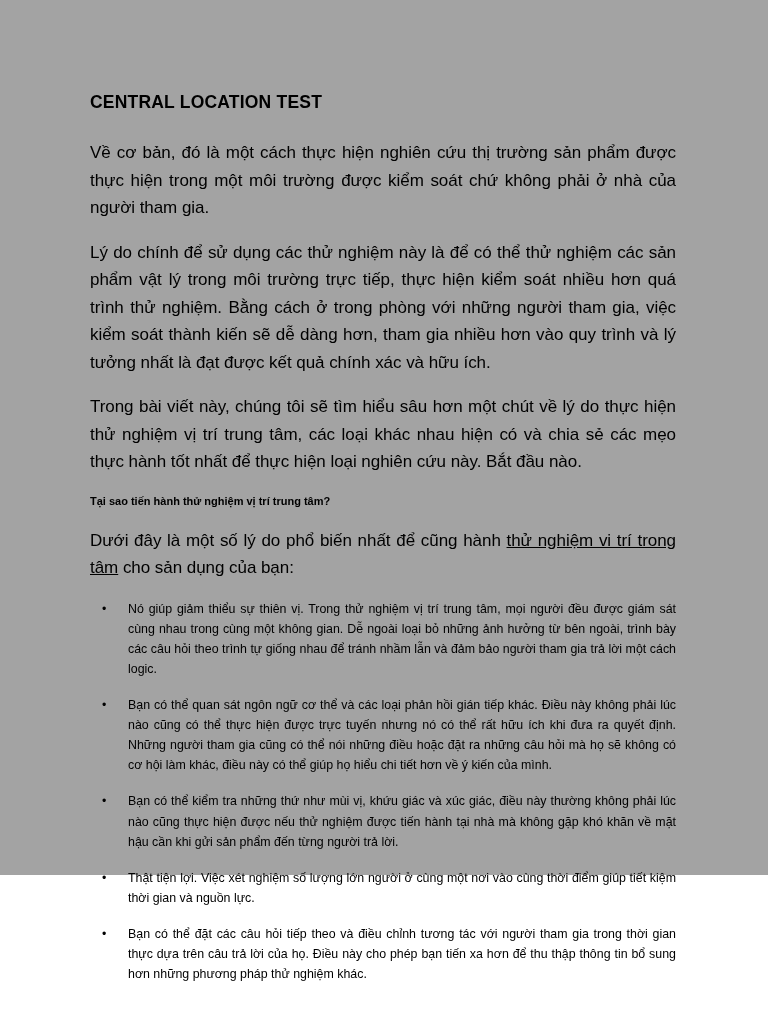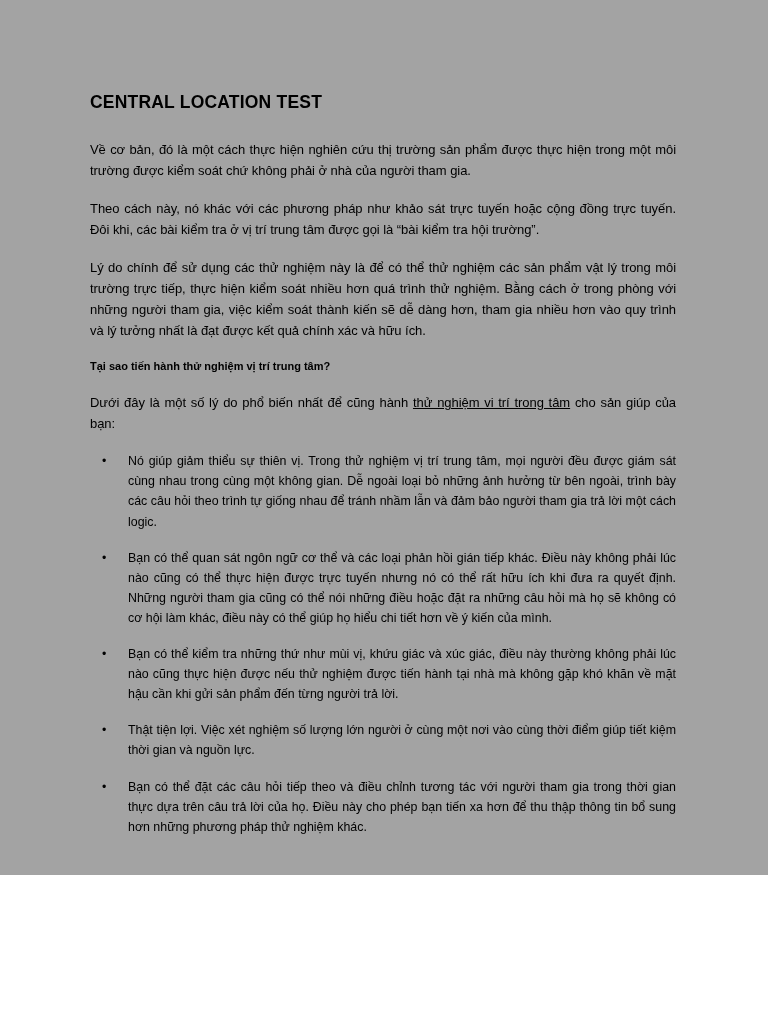--- a/index.html
+++ b/index.html
@@ -23,21 +23,21 @@
   }
   .doc-title {
     font-family: "Liberation Sans", sans-serif;
     font-weight: bold;
     font-size: 17.5px;
     letter-spacing: 0.2px;
     margin: 0 0 26px 0;
   }
   p.body-text {
     font-family: "Liberation Sans", sans-serif;
-    font-size: 13px;
+    font-size: 17px;
     line-height: 1.62;
     text-align: justify;
     margin: 0 0 17px 0;
     letter-spacing: -0.05px;
   }
   p.section-heading {
     font-family: "Liberation Sans", sans-serif;
     font-size: 11px;
     font-weight: bold;
     line-height: 1.62;
@@ -69,26 +69,26 @@
   }
 </style>
 </head>
 <body>
 
 <div class="page">
 
   <h1 class="doc-title">CENTRAL LOCATION TEST</h1>
 
   <p class="body-text">Về cơ bản, đó là một cách thực hiện nghiên cứu thị trường sản phẩm được thực hiện trong một môi trường được kiểm soát chứ không phải ở nhà của người tham gia.</p>
-  <p class="body-text">Theo cách này, nó khác với các phương pháp như khảo sát trực tuyến hoặc cộng đồng trực tuyến. Đôi khi, các bài kiểm tra ở vị trí trung tâm được gọi là “bài kiểm tra hội trường”.</p>
   <p class="body-text">Lý do chính để sử dụng các thử nghiệm này là để có thể thử nghiệm các sản phẩm vật lý trong môi trường trực tiếp, thực hiện kiểm soát nhiều hơn quá trình thử nghiệm. Bằng cách ở trong phòng với những người tham gia, việc kiểm soát thành kiến sẽ dễ dàng hơn, tham gia nhiều hơn vào quy trình và lý tưởng nhất là đạt được kết quả chính xác và hữu ích.</p>
+  <p class="body-text">Trong bài viết này, chúng tôi sẽ tìm hiểu sâu hơn một chút về lý do thực hiện thử nghiệm vị trí trung tâm, các loại khác nhau hiện có và chia sẻ các mẹo thực hành tốt nhất để thực hiện loại nghiên cứu này. Bắt đầu nào.</p>
 
   <p class="section-heading">Tại sao tiến hành thử nghiệm vị trí trung tâm?</p>
 
-  <p class="body-text"><span>Dưới đây là một số lý do phổ biến nhất để cũng hành </span><span class="underline">thử nghiệm vi trí trong tâm</span><span> cho sản giúp của bạn:</span></p>
+  <p class="body-text"><span>Dưới đây là một số lý do phổ biến nhất để cũng hành </span><span class="underline">thử nghiệm vi trí trong tâm</span><span> cho sản dụng của bạn:</span></p>
 
   <ul class="bullets">
     <li><span class="bullet-dot">•</span><span>Nó giúp giảm thiểu sự thiên vị. Trong thử nghiệm vị trí trung tâm, mọi người đều được giám sát cùng nhau trong cùng một không gian. Dễ ngoài loại bỏ những ảnh hưởng từ bên ngoài, trình bày các câu hỏi theo trình tự giống nhau để tránh nhầm lẫn và đảm bảo người tham gia trả lời một cách logic.</span></li>
     <li><span class="bullet-dot">•</span><span>Bạn có thể quan sát ngôn ngữ cơ thể và các loại phản hồi gián tiếp khác. Điều này không phải lúc nào cũng có thể thực hiện được trực tuyến nhưng nó có thể rất hữu ích khi đưa ra quyết định. Những người tham gia cũng có thể nói những điều hoặc đặt ra những câu hỏi mà họ sẽ không có cơ hội làm khác, điều này có thể giúp họ hiểu chi tiết hơn về ý kiến của mình.</span></li>
     <li><span class="bullet-dot">•</span><span>Bạn có thể kiểm tra những thứ như mùi vị, khứu giác và xúc giác, điều này thường không phải lúc nào cũng thực hiện được nếu thử nghiệm được tiến hành tại nhà mà không gặp khó khăn về mặt hậu cần khi gửi sản phẩm đến từng người trả lời.</span></li>
     <li><span class="bullet-dot">•</span><span>Thật tiện lợi. Việc xét nghiệm số lượng lớn người ở cùng một nơi vào cùng thời điểm giúp tiết kiệm thời gian và nguồn lực.</span></li>
     <li><span class="bullet-dot">•</span><span>Bạn có thể đặt các câu hỏi tiếp theo và điều chỉnh tương tác với người tham gia trong thời gian thực dựa trên câu trả lời của họ. Điều này cho phép bạn tiến xa hơn để thu thập thông tin bổ sung hơn những phương pháp thử nghiệm khác.</span></li>
   </ul>
 
 </div>

